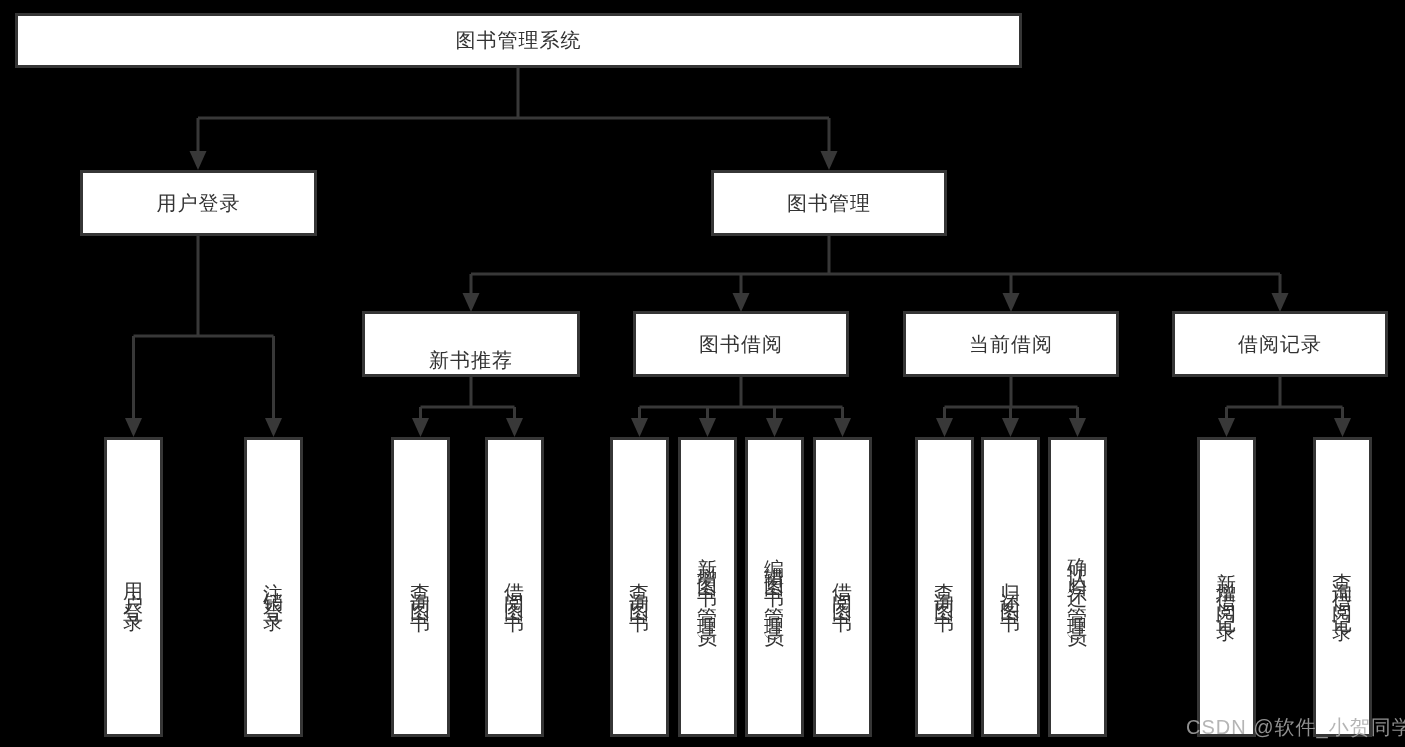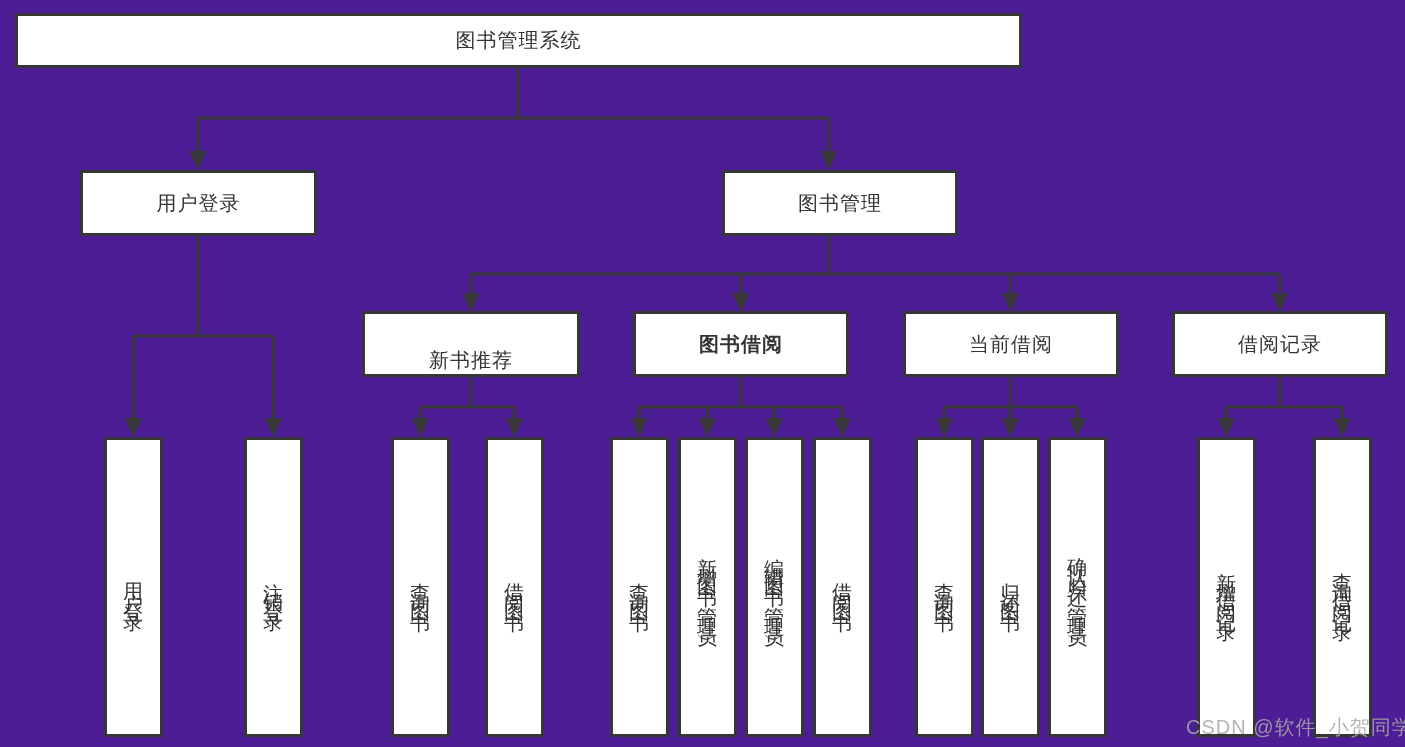--- a/index.html
+++ b/index.html
@@ -5,21 +5,21 @@
   html, body {
     margin: 0;
     padding: 0;
     background: #ffffff;
     font-family: "Liberation Sans", sans-serif;
   }
   #canvas {
     position: relative;
     width: 1405px;
     height: 747px;
-    background: #4c1d95;
+    background: #000000;
     overflow: hidden;
   }
   #connectors {
     position: absolute;
     left: 0;
     top: 0;
     z-index: 1;
   }
   .node {
     position: absolute;
@@ -109,28 +109,28 @@
       <polygon points="1334,418 1351,418 1342.5,437" fill="#383838"></polygon>
     </svg>
 
   <div class="node root" style="left:15px; top:13px; width:1007px; height:55px;">
     <span>图书管理系统</span>
   </div>
 
   <div class="node" style="left:80px; top:170px; width:237px; height:66px;">
     <span>用户登录</span>
   </div>
-  <div class="node" style="left:711px; top:170px; width:236px; height:66px;margin-left:11px;">
+  <div class="node" style="left:711px; top:170px; width:236px; height:66px;">
     <span>图书管理</span>
   </div>
 
   <div class="node" style="left:362px; top:311px; width:218px; height:66px;align-items:flex-end;">
     <span>新书推荐</span>
   </div>
-  <div class="node" style="left:633px; top:311px; width:216px; height:66px;font-weight:bold;">
+  <div class="node" style="left:633px; top:311px; width:216px; height:66px;">
     <span>图书借阅</span>
   </div>
   <div class="node" style="left:903px; top:311px; width:216px; height:66px;">
     <span>当前借阅</span>
   </div>
   <div class="node" style="left:1172px; top:311px; width:216px; height:66px;">
     <span>借阅记录</span>
   </div>
 
   <div class="vnode" style="left:104px; top:437px;">

